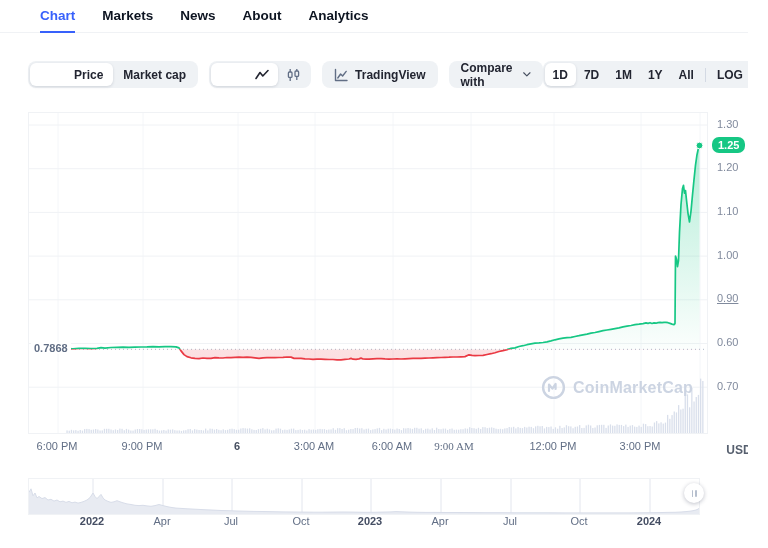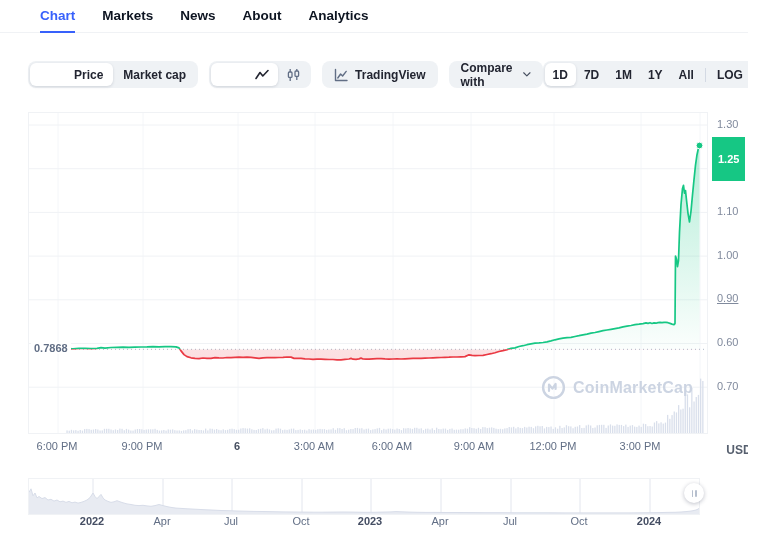--- a/index.html
+++ b/index.html
@@ -28,21 +28,21 @@
   
   .chart-wrap{position:absolute;left:28px;top:112px;width:678px;height:320px;border:1px solid #f0f2f5;}
   .chart-wrap svg{display:block;}
   .baseline-label{position:absolute;left:2px;top:229px;font-size:11px;font-weight:700;color:#616e85;
                   background:#fff;padding:0 3px;z-index:3;}
   .watermark{position:absolute;right:14px;top:262px;display:flex;align-items:center;gap:7px;color:#ccd4e2;z-index:2;}
   .watermark-text{font-size:16px;font-weight:700;letter-spacing:.2px;}
   .yaxis{position:absolute;left:707px;top:112px;width:58px;height:332px;font-size:11px;color:#808a9d;}
   .ylabel{position:absolute;left:10px;}
   .ybadge{position:absolute;left:5px;background:#16c784;color:#fff;font-size:11px;font-weight:700;
-          padding:16px 6px;border-radius:0;z-index:2;}
+          padding:2px 6px;border-radius:7px;z-index:2;}
   .xaxis{position:absolute;left:0;top:440px;width:768px;height:16px;font-size:11px;color:#616e85;}
   .xtick{position:absolute;transform:translateX(-50%);white-space:nowrap;}
   .xtick.bold{font-weight:700;color:#464f60;}
   .usd{position:absolute;left:714px;top:443px;width:50px;text-align:center;
        font-size:12px;font-weight:700;color:#57606f;}
   
   .minimap{position:absolute;left:28px;top:478px;width:670px;height:35px;border:1px solid #f0f2f5;}
   .mm-handle{position:absolute;left:655px;top:4px;width:20px;height:20px;border-radius:50%;background:#fff;
              box-shadow:0 1px 4px rgba(20,30,60,.28);display:flex;align-items:center;justify-content:center;
              gap:2px;z-index:2;cursor:ew-resize;}
@@ -478,21 +478,21 @@
       <span class="ylabel" style="top: 224px;">0.60</span>
       <span class="ylabel" style="top: 267.7px;">0.70</span>
       <span class="ybadge" style="top: 24.9px;">1.25</span>
     </div>
   <div class="xaxis" id="xaxis">
       <span class="xtick" style="left: 57px;">6:00 PM</span>
       <span class="xtick" style="left: 142px;">9:00 PM</span>
       <span class="xtick bold" style="left: 237px;">6</span>
       <span class="xtick" style="left: 314px;">3:00 AM</span>
       <span class="xtick" style="left: 392px;">6:00 AM</span>
-      <span class="xtick" style="left: 474px;">9:00 AM</span>
+      <span class="xtick" style="left: 454px; font-family: Liberation Serif, serif;">9:00 AM</span>
       <span class="xtick" style="left: 553px;">12:00 PM</span>
       <span class="xtick" style="left: 640px;">3:00 PM</span>
     </div>
   <div class="usd">USD</div>
 
   <div class="minimap">
     <svg id="mm-svg" width="670" height="35" viewBox="0 0 670 35">
         <line x1="64" y1="0" x2="64" y2="35" stroke="#e3e6ee" stroke-width="1"></line>
         <line x1="134" y1="0" x2="134" y2="35" stroke="#e3e6ee" stroke-width="1"></line>
         <line x1="203" y1="0" x2="203" y2="35" stroke="#e3e6ee" stroke-width="1"></line>

